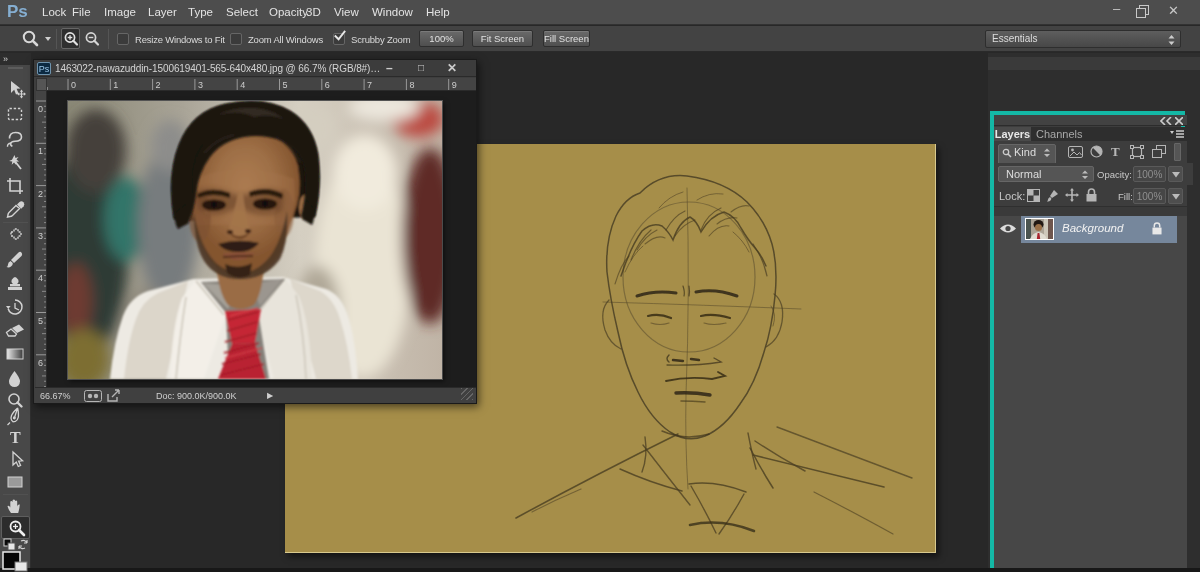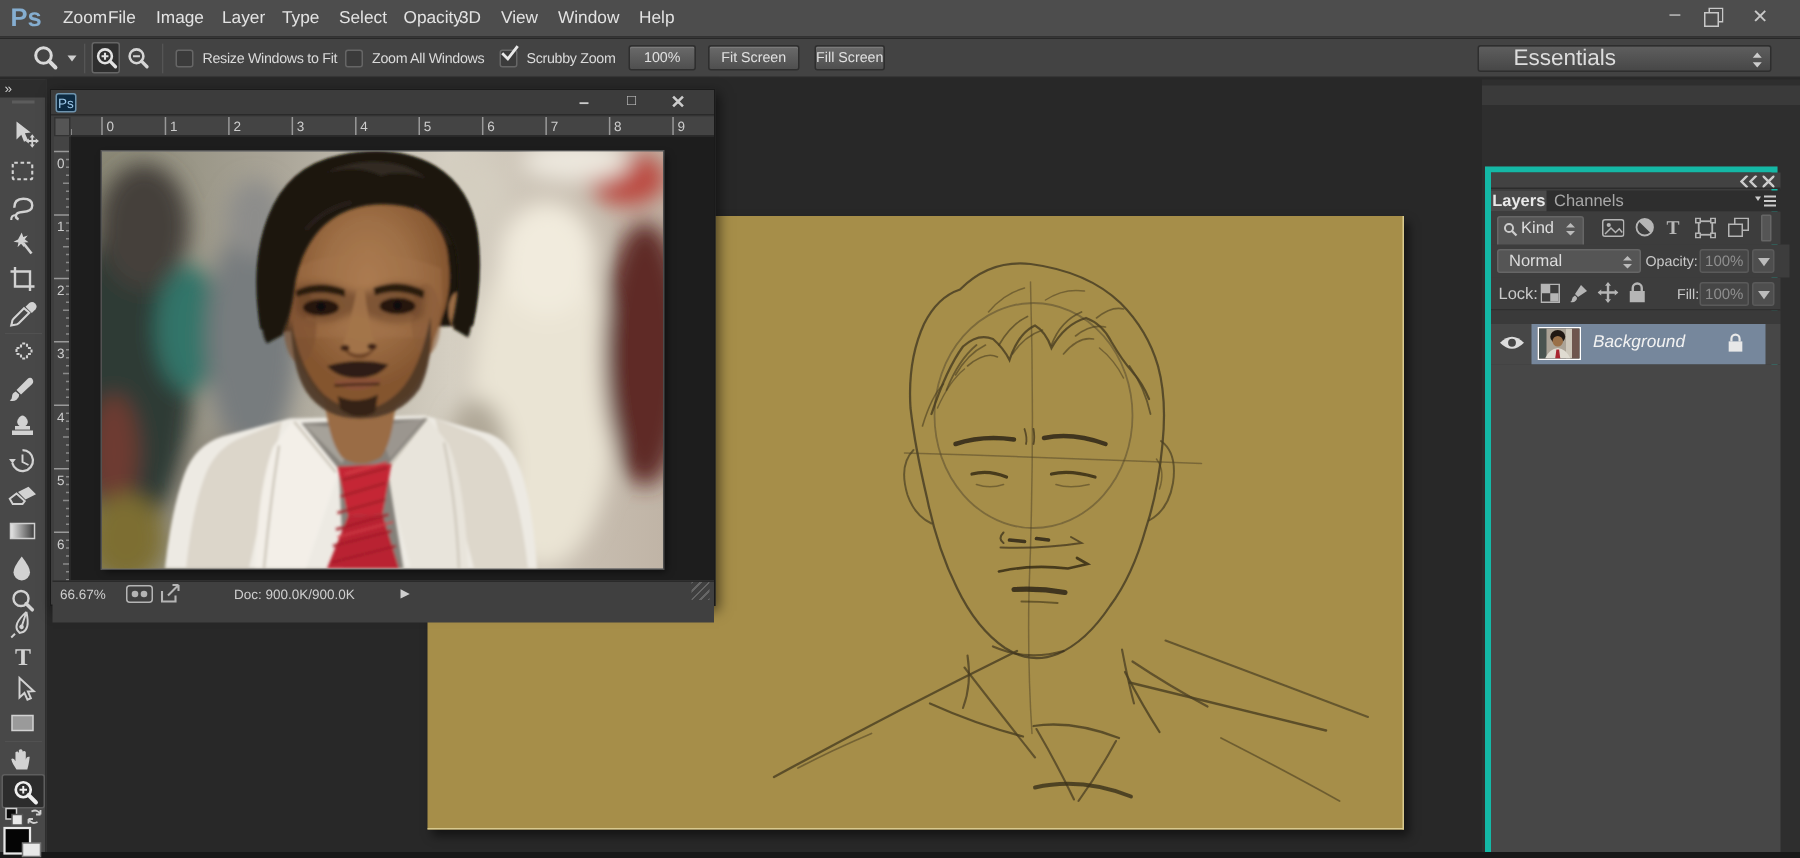--- a/index.html
+++ b/index.html
@@ -49,21 +49,21 @@
     text-align:center; line-height:12px; }
   .wbtn { position:absolute; top:1px; color:#cccccc; font-size:12px; font-weight:bold; }
   #druler-h { position:absolute; left:13px; top:18px; width:429px; height:13px;
     background:#444444; border-bottom:1px solid #2a2a2a; overflow:hidden; }
   #druler-v { position:absolute; left:2px; top:18px; width:11px; height:325px;
     background:#444444; border-right:1px solid #2a2a2a; overflow:hidden; }
   #dcorner { position:absolute; left:2px; top:18px; width:11px; height:13px; background:#555; border:1px solid #333; }
   #dcanvas { position:absolute; left:13px; top:31px; width:429px; height:296px; background:#1d1d1d; }
   #photo { position:absolute; left:21px; top:10px; width:374px; height:278px; background:#888;
     box-shadow:0 0 0 1px rgba(255,255,255,0.25), 2px 2px 5px rgba(0,0,0,.6); }
-  #dstatus { position:absolute; left:1px; top:327px; width:441px; height:28px; background:#404040;
+  #dstatus { position:absolute; left:1px; top:327px; width:441px; height:16px; background:#404040;
     border-top:1px solid #2a2a2a; color:#cfcfcf; font-size:9.5px;text-align:center; }
   #dgrip { position:absolute; right:3px; bottom:3px; width:12px; height:12px;
     background:repeating-linear-gradient(135deg, #666 0 1px, transparent 1px 4px); }
 
   
   #olive { left:285px; top:144px; width:651px; height:409px; background:#a68e49;
     border-right:1px solid #d8c98e; border-bottom:1px solid #d8c98e;
     box-shadow:3px 4px 6px rgba(0,0,0,.5); }
 
   
@@ -73,21 +73,21 @@
   .pselect { background:#555555; border:1px solid #666;
     border-radius:2px; color:#dddddd; font-size:11px; }
   .picon { position:absolute; color:#b8b8b8; }
 </style>
 </head>
 <body>
 <div id="stage">
 
   <div id="menubar" class="abs">
     <span class="ps">Ps</span>
-    <span class="m" style="left:42px">Zoom</span>
+    <span class="m" style="left:42px">Lock</span>
     <span class="m" style="left:72px">File</span>
     <span class="m" style="left:104px">Image</span>
     <span class="m" style="left:148px">Layer</span>
     <span class="m" style="left:188px">Type</span>
     <span class="m" style="left:226px">Select</span>
     <span class="m" style="left:269px">Opacity</span>
     <span class="m" style="left:306px">3D</span>
     <span class="m" style="left:334px">View</span>
     <span class="m" style="left:372px">Window</span>
     <span class="m" style="left:426px">Help</span>
@@ -124,21 +124,21 @@
     <div class="cb" style="left:230px"></div>
     <span class="cbl" style="left:248px">Zoom All Windows</span>
     <div class="cb" style="left:333px"></div>
     <svg class="abs" style="left:332px;top:2px" width="15" height="15" viewBox="0 0 16 16">
         <path d="M3 8 l4 4 7 -9" fill="none" stroke="#e8e8e8" stroke-width="2"></path>
       </svg>
     <span class="cbl" style="left:351px">Scrubby Zoom</span>
     <div class="obtn" style="left:419px;width:45px">100%</div>
     <div class="obtn" style="left:472px;width:61px">Fit Screen</div>
     <div class="obtn" style="left:543px;width:47px">Fill Screen</div>
-    <div class="abs" style="left:985px;top:4px;width:196px;height:18px;background:linear-gradient(#5e5e5e,#474747);border:1px solid #2e2e2e;border-radius:2px;color:#ddd;font-size:15px;line-height:16px;padding-left:23px">Essentials
+    <div class="abs" style="left:985px;top:4px;width:196px;height:18px;background:linear-gradient(#5e5e5e,#474747);border:1px solid #2e2e2e;border-radius:2px;color:#ddd;font-size:10px;line-height:16px;padding-left:6px">Essentials
       <svg class="abs" style="right:4px;top:3px" width="9" height="12" viewBox="0 0 9 12">
         <path d="M1.5 4.5 L4.5 1 L7.5 4.5 Z M1.5 7.5 L4.5 11 L7.5 7.5 Z" fill="#ccc"></path>
       </svg>
     </div>
   </div>
 
   <div id="toolbar" class="abs"></div>
   <div id="toolhead" class="abs">»</div>
   <div class="abs" style="left:8px;top:67px;width:15px;height:2px;background:#5c5c5c"></div>
   <div id="tools"></div>
@@ -203,20 +203,21 @@
           <path d="M468 311 Q533 327 599 343" fill="none" stroke="#4a3e22" stroke-width="1.6" stroke-opacity="0.8" stroke-linecap="round"></path>
           <path d="M492 283 Q560 309 627 334" fill="none" stroke="#4a3e22" stroke-width="1.4" stroke-opacity="0.7" stroke-linecap="round"></path>
           <path d="M529 348 Q572 370 608 390" fill="none" stroke="#4a3e22" stroke-width="1.2" stroke-opacity="0.6" stroke-linecap="round"></path>
         </g>
       </svg>
   </div>
 
   <div id="docwin" class="abs">
     <div id="dtitle">
       <div id="dpsicon">Ps</div>
+      <span class="txt">1463022-nawazuddin-1500619401-565-640x480.jpg @ 66.7% (RGB/8#)…</span>
       <span class="wbtn" style="left:352px">–</span>
       <span class="wbtn" style="left:384px;font-size:10px;top:2px">□</span>
       <span class="wbtn" style="left:413px">✕</span>
     </div>
     <div id="druler-h"><svg width="429" height="13">
           <line x1="21" x2="21" y1="0" y2="13" stroke="#999" stroke-width="1"></line>
           <text x="24" y="9" fill="#cdcdcd" font-size="9" font-family="Liberation Sans">0</text>
           <line x1="0" x2="0" y1="10" y2="13" stroke="#8a8a8a" stroke-width="1"></line>
           <line x1="0" x2="0" y1="10" y2="13" stroke="#8a8a8a" stroke-width="1"></line>
           <line x1="0" x2="0" y1="10" y2="13" stroke="#8a8a8a" stroke-width="1"></line>

